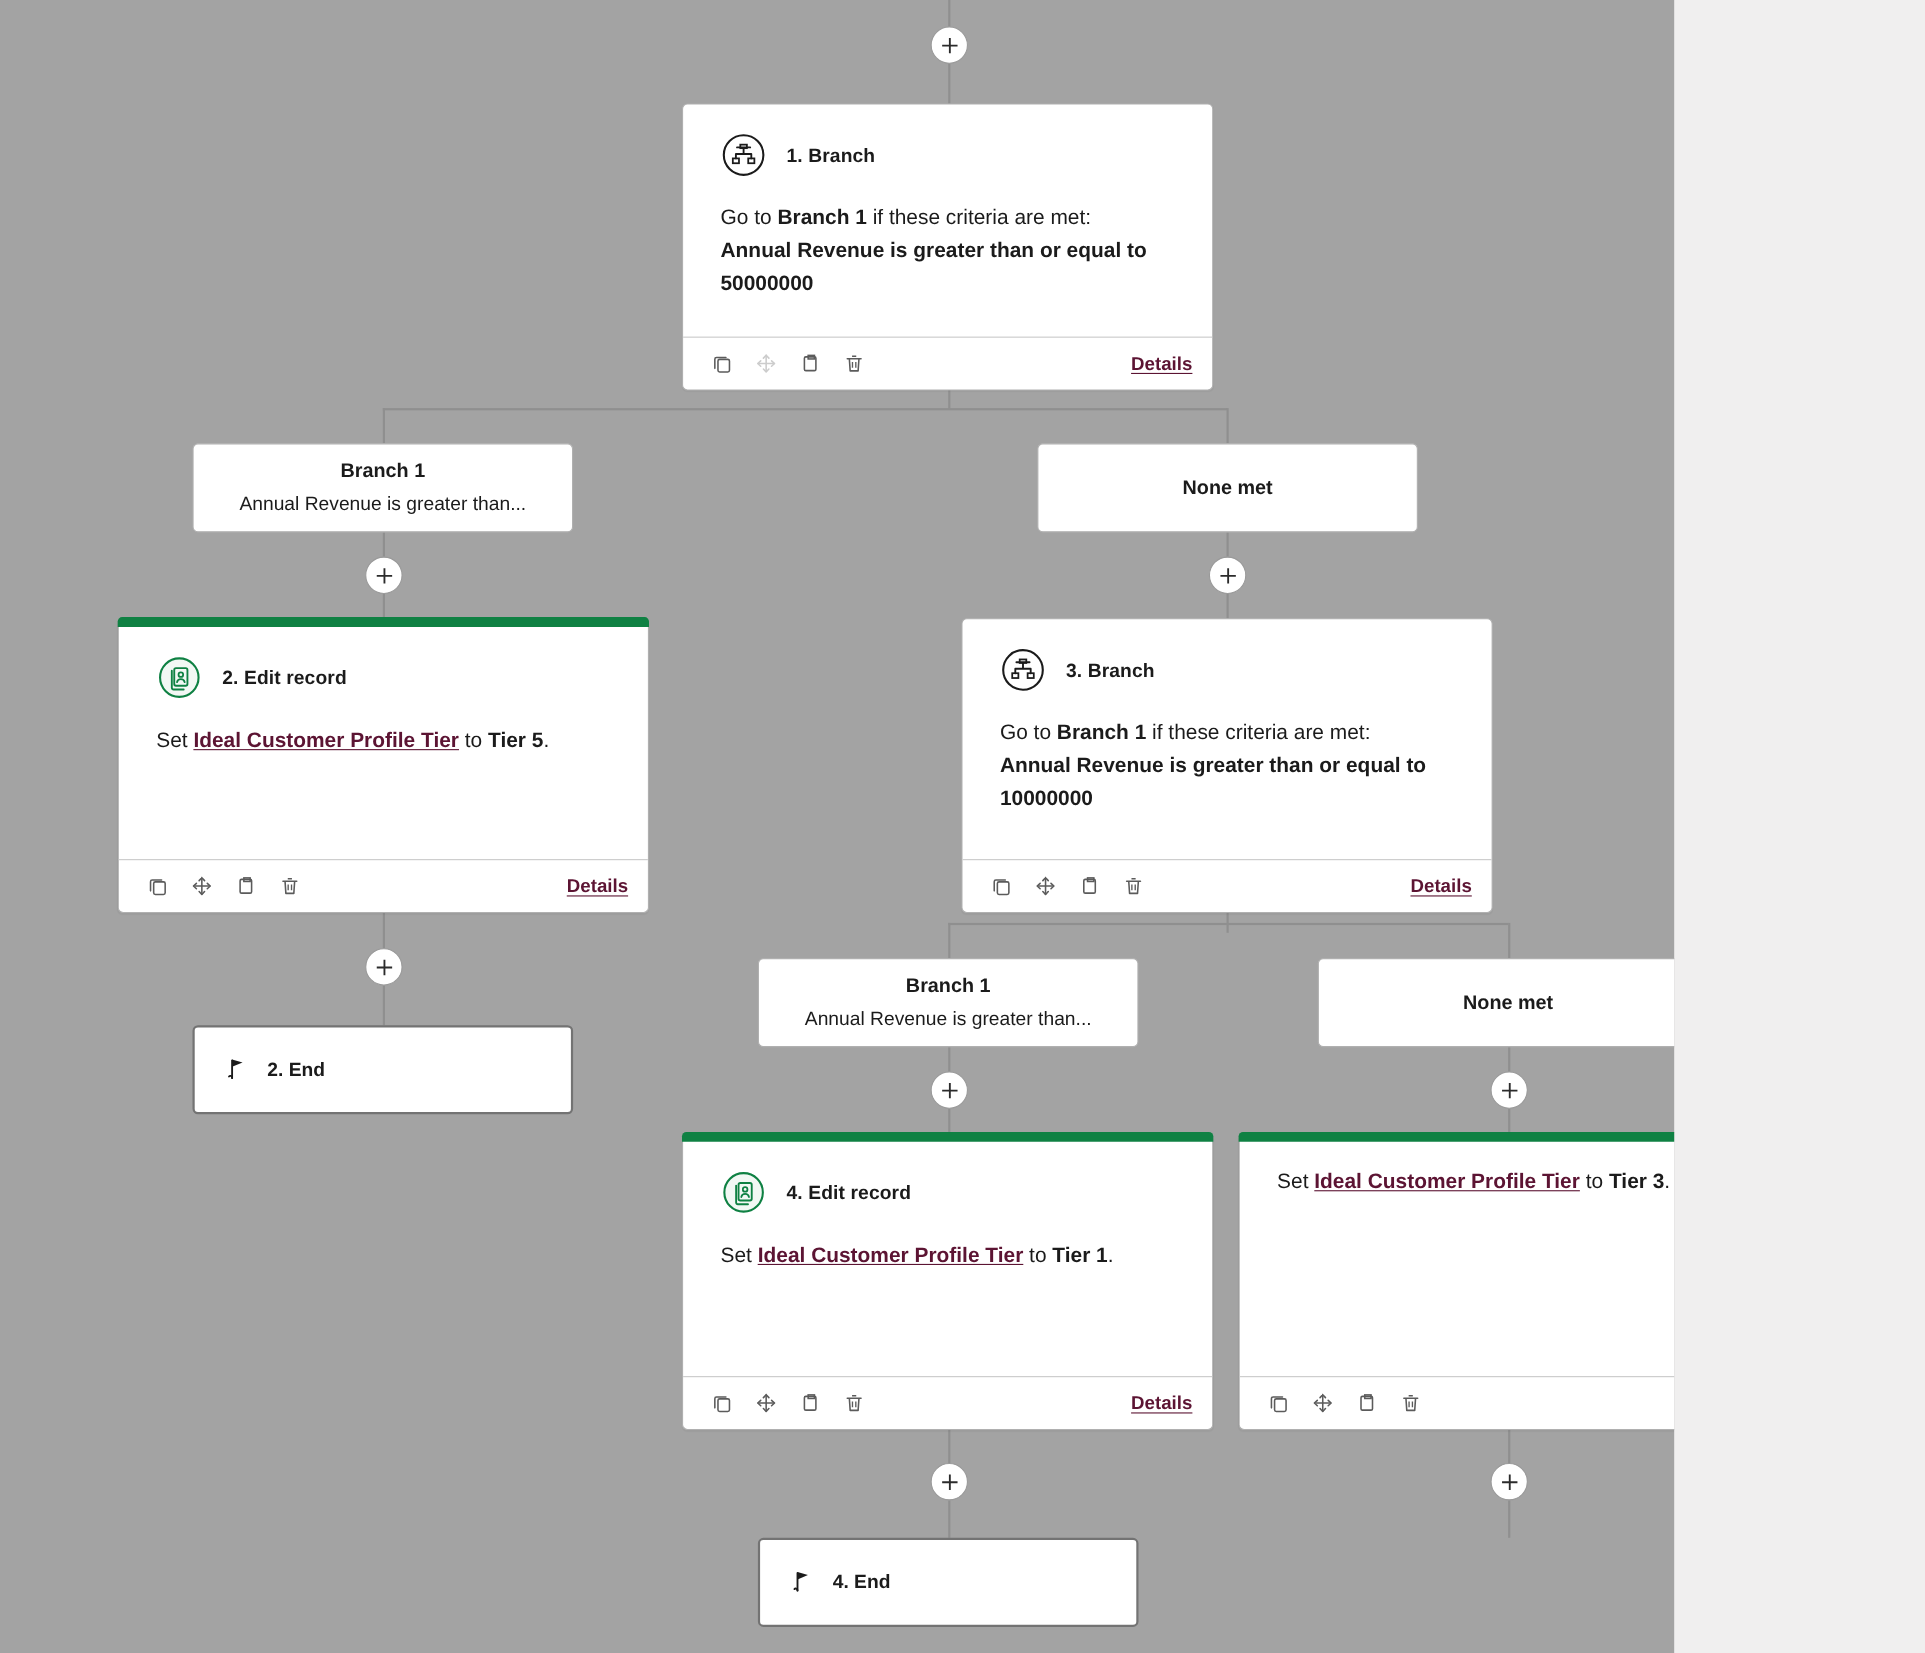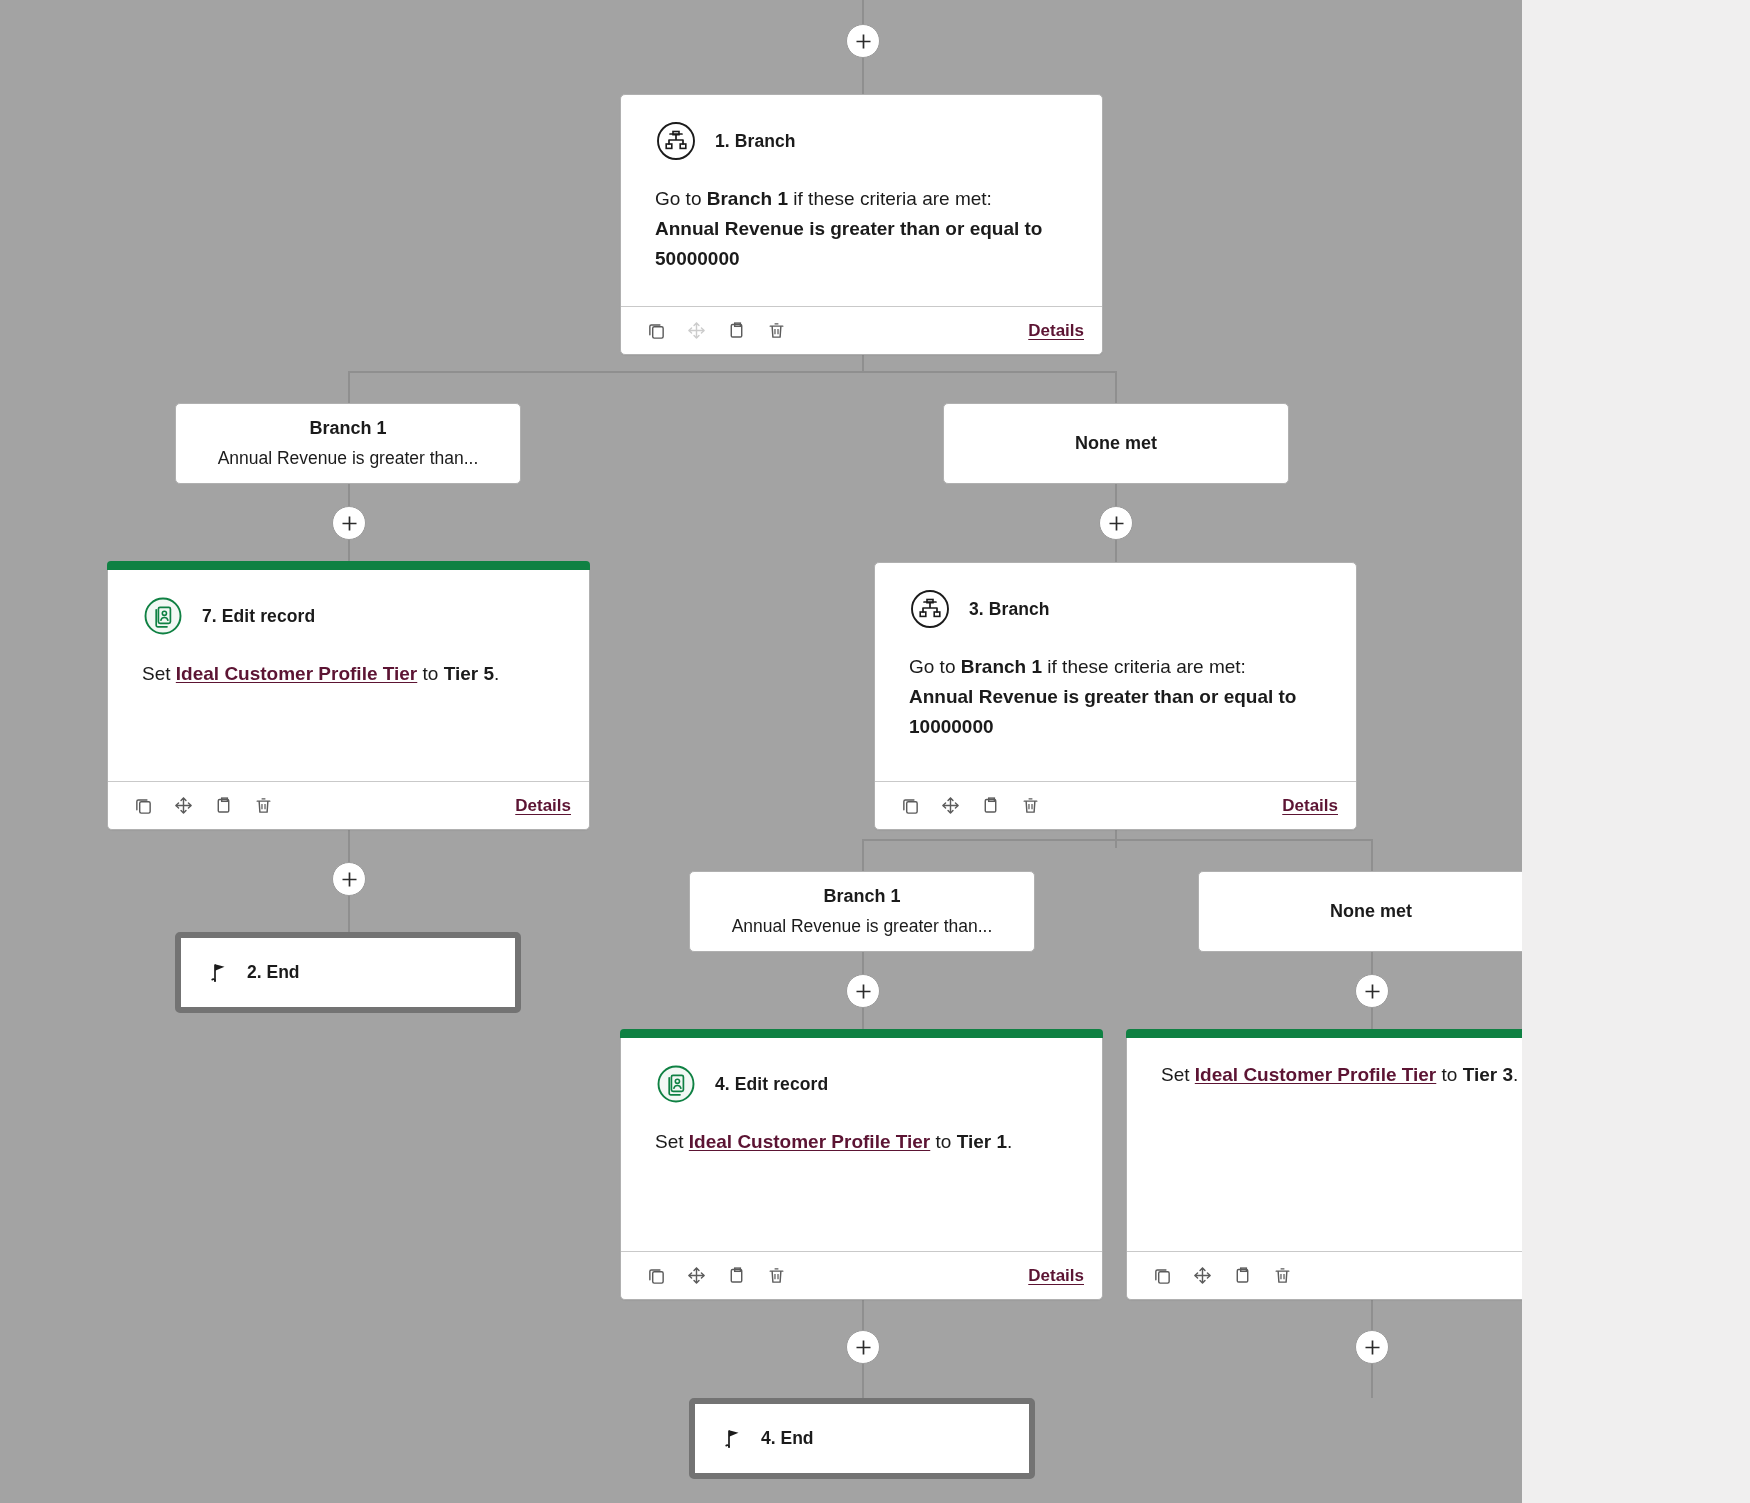--- a/index.html
+++ b/index.html
@@ -162,21 +162,21 @@
     font-weight: 400;
     color: #1b1b1b;
     margin-top: 9px;
   }
   .labelbox.single .lb-title { margin: 0; }
 
   
   .endnode {
     position: absolute;
     background: #ffffff;
-    border: 6px solid #737373;
+    border: 2px solid #737373;
     border-radius: 5px;
     box-sizing: border-box;
     display: flex;
     align-items: center;
     padding-left: 28px;
     gap: 16px;
     z-index: 4;
   }
   .endnode .end-label {
     font-size: 17.5px;
@@ -334,21 +334,21 @@
     <div class="card-head">
       <span class="card-icon">
         <svg width="40" height="40" viewBox="0 0 40 40">
           <circle cx="20" cy="20" r="17.5" fill="#f2f8f4" stroke="#0f8143" stroke-width="1.9"></circle>
           <rect x="15.4" y="11.4" width="12" height="16" rx="1.6" fill="none" stroke="#0f8143" stroke-width="1.7"></rect>
           <path d="M13.2 13.8 V29.2 A1.6 1.6 0 0 0 14.8 30.8 H24" fill="none" stroke="#0f8143" stroke-width="1.7" stroke-linecap="round"></path>
           <circle cx="21.4" cy="17.3" r="2.1" fill="none" stroke="#0f8143" stroke-width="1.6"></circle>
           <path d="M17.9 24.2 a3.6 3.6 0 0 1 7 0" fill="none" stroke="#0f8143" stroke-width="1.6" stroke-linecap="round"></path>
         </svg>
       </span>
-      <span class="card-title">7. Edit record</span>
+      <span class="card-title">2. Edit record</span>
     </div>
     <div class="card-body">
       <span>Set </span><span class="link-prop">Ideal Customer Profile Tier</span><span> to </span><b>Tier 5</b><span>.</span>
     </div>
     <div class="card-footer">
       <div class="footer-icons">
         <span class="ficon">
           <svg width="19" height="19" viewBox="0 0 20 20">
             <rect x="6" y="6" width="11" height="12" rx="1.6" fill="none" stroke="currentColor" stroke-width="1.5"></rect>
             <path d="M13.6 4.2 H4.6 A1.6 1.6 0 0 0 3 5.8 V14.6" fill="none" stroke="currentColor" stroke-width="1.5" stroke-linecap="round"></path>

